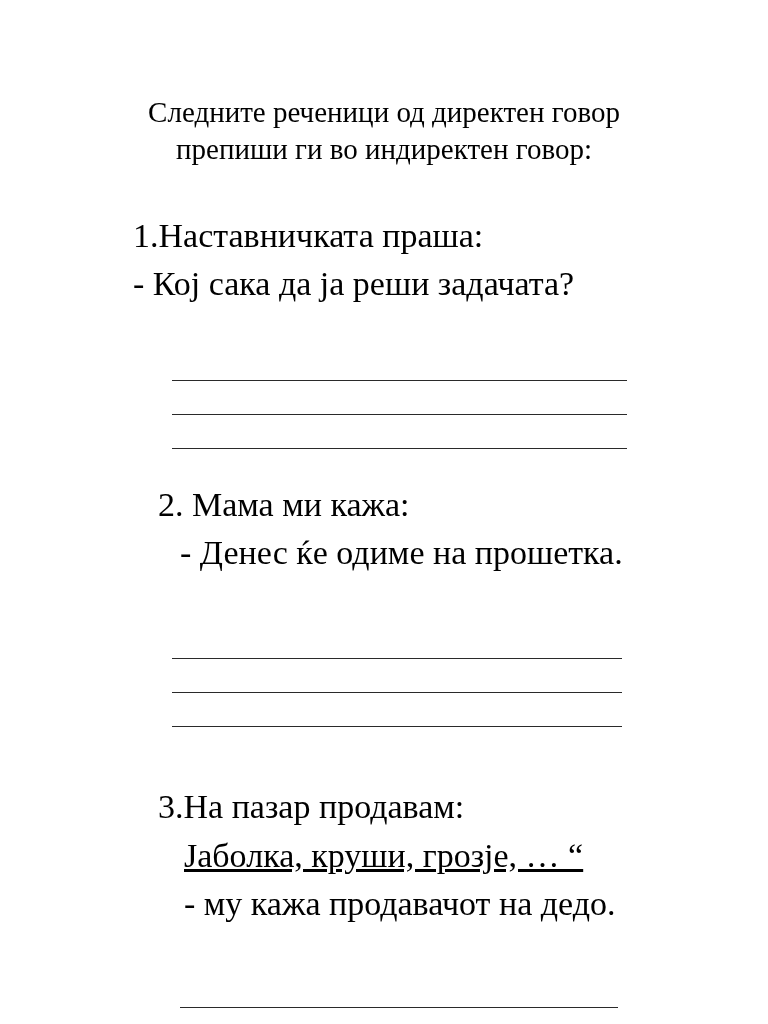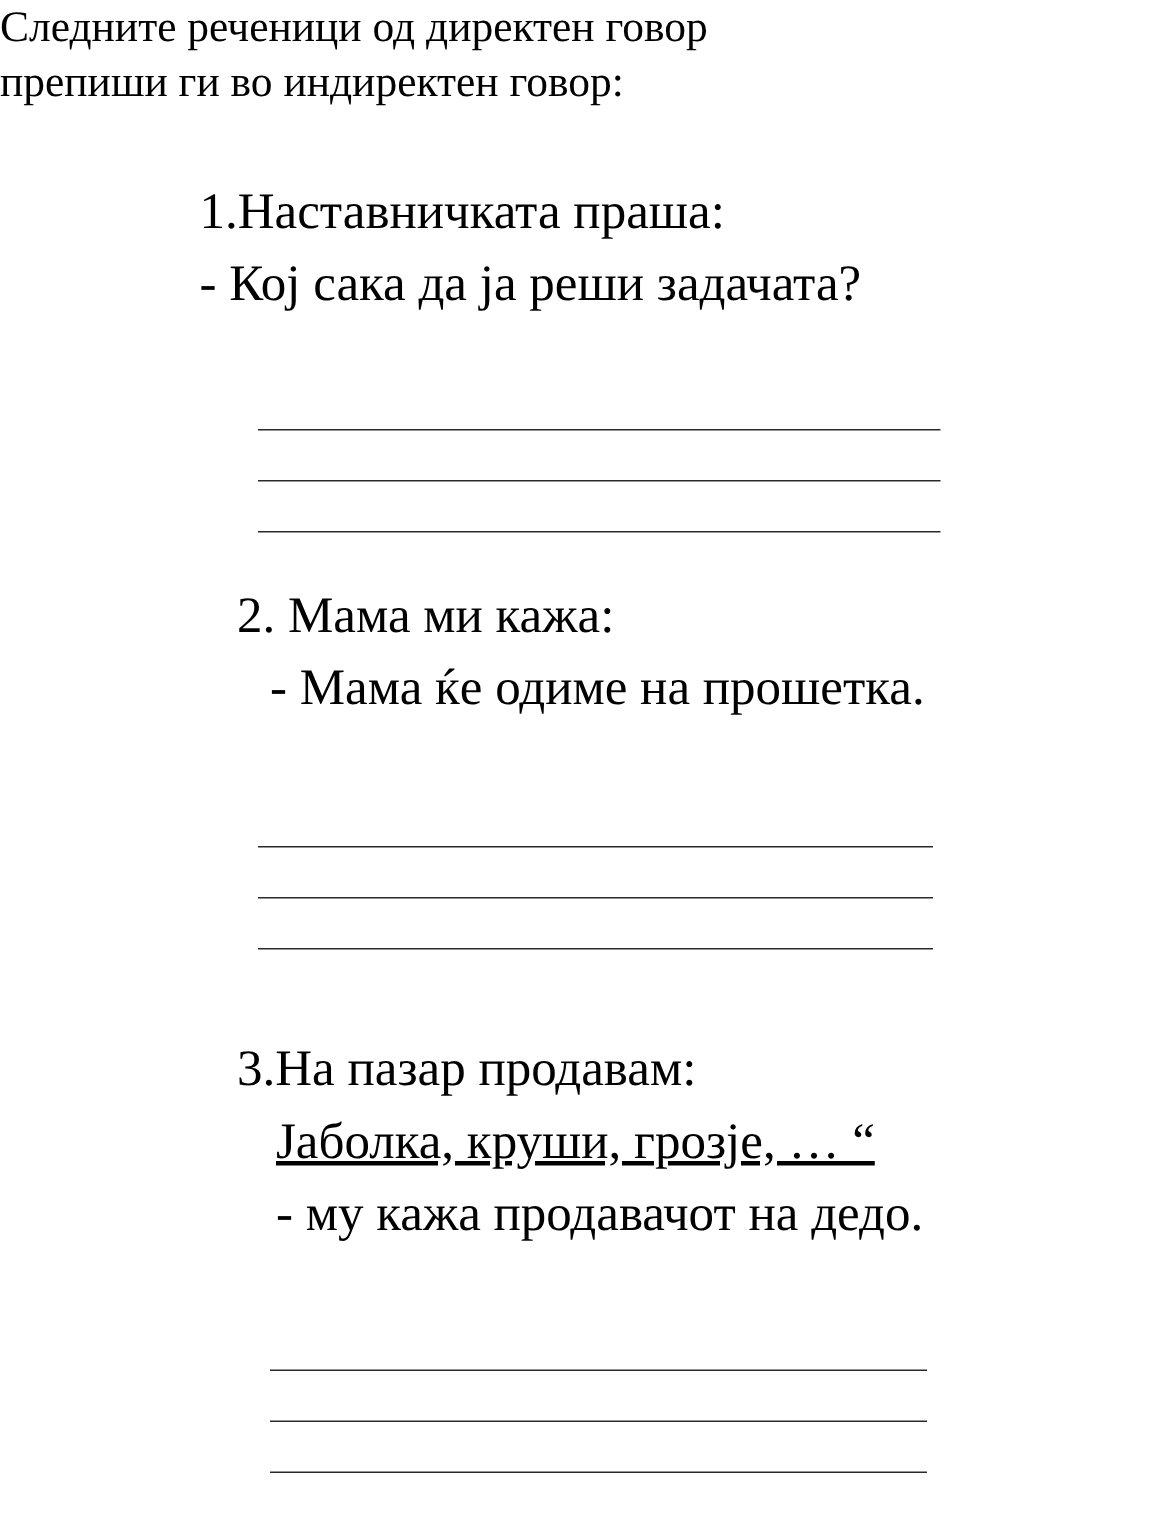--- a/index.html
+++ b/index.html
@@ -13,21 +13,22 @@
     height: 1024px;
     margin: 0 auto;
     background: #ffffff;
     color: #000000;
     font-family: "Liberation Serif", "DejaVu Serif", serif;
     overflow: hidden;
     box-sizing: border-box;
   }
   .title {
     margin: 0;
-    text-align: left;
+    padding-top: 94px;
+    text-align: center;
     font-size: 29px;
     font-weight: 400;
     line-height: 1.28;
   }
   .body-text {
     font-size: 34px;
     line-height: 1.42;
   }
   .ex1-heading {
     margin: 44px 0 0 133px;
@@ -85,21 +86,21 @@
   <div class="body-text ex1-heading">1.Наставничката праша:</div>
   <div class="body-text ex1-quote">-  Кој сака да ја реши задачата?</div>
 
   <div class="lines-group lines-1">
       <div class="blank-line"></div>
       <div class="blank-line"></div>
       <div class="blank-line"></div>
     </div>
 
   <div class="body-text ex2-heading">2. Мама ми кажа:</div>
-  <div class="body-text ex2-quote">- Мама ќе одиме на прошетка.</div>
+  <div class="body-text ex2-quote">- Денес ќе одиме на прошетка.</div>
 
   <div class="lines-group lines-2">
       <div class="blank-line"></div>
       <div class="blank-line"></div>
       <div class="blank-line"></div>
     </div>
 
   <div class="body-text ex3-heading">3.На  пазар продавам:</div>
   <div class="body-text ex3-quote1">Јаболка, круши, грозје, … “</div>
   <div class="body-text ex3-quote2">- му кажа продавачот на дедо.</div>

